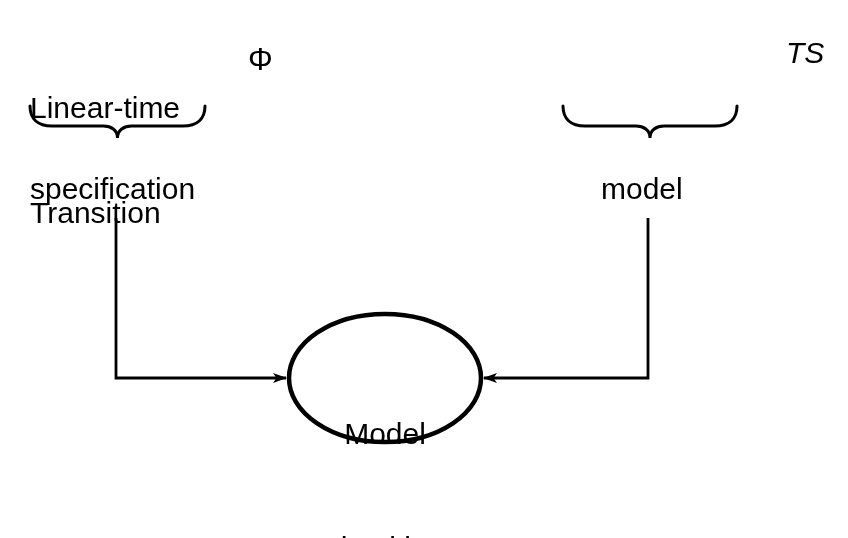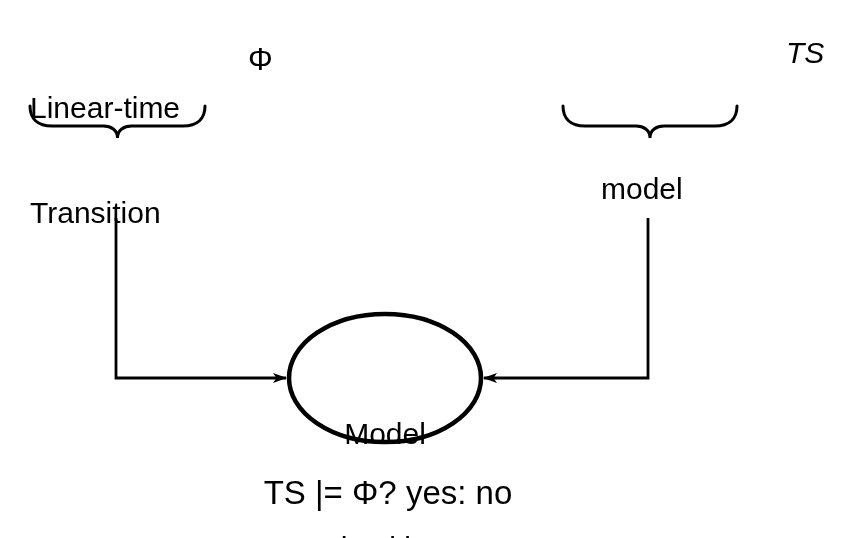--- a/index.html
+++ b/index.html
@@ -75,23 +75,23 @@
   <div class="label" id="left-title">
     <span>Linear-time</span>
     <span>Transition</span>
   </div>
 
   <div class="label" id="phi-symbol">Φ</div>
 
 
   <div class="label" id="ts-symbol">TS</div>
 
+  <div class="label" id="spec-label">specification</div>
 
   <div class="label" id="model-label">model</div>
 
   <div class="label" id="node-label">
     <span>Model</span>
     <span>checking</span>
   </div>
 
-  <div class="label" id="result-formula">TS |= Φ? yes: no</div>
 
 </div>
 
 </body></html>

